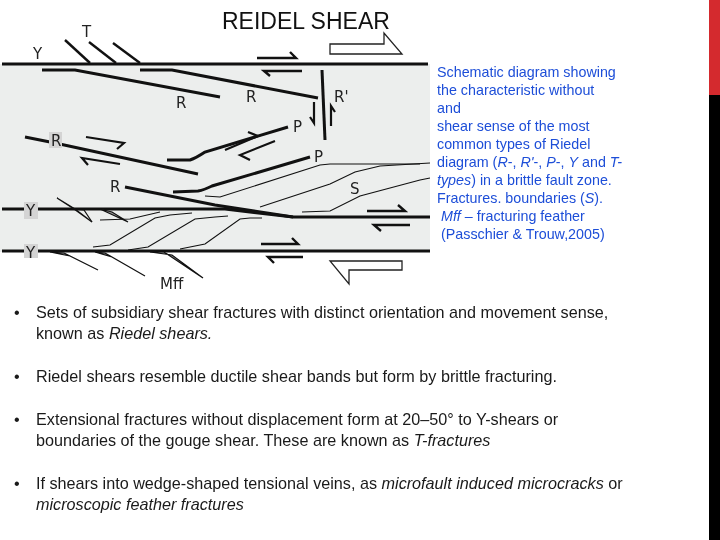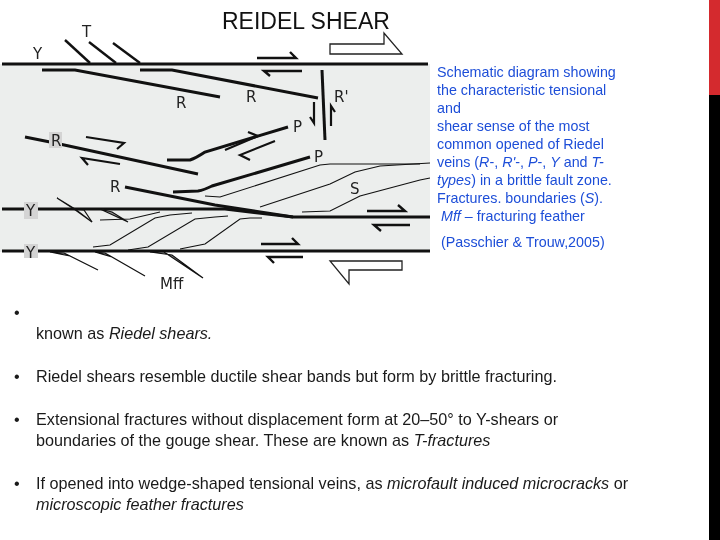--- a/index.html
+++ b/index.html
@@ -14,21 +14,21 @@
     color: #111; white-space: nowrap;
   }
   .diagram { position: absolute; left: 0; top: 0; width: 432px; height: 290px; }
   .diagram svg { display: block; }
   .label { font-family: "DejaVu Sans", sans-serif; font-size: 15px; fill: #222; }
   .caption {
     position: absolute; left: 437px; top: 63px; width: 215px;
     font-size: 14.3px; line-height: 18px; color: #1d4ed8;
   }
   .caption p { margin: 0; }
-  .caption .cite { margin-top: 8px; }
+  .caption .cite { margin-top: 0; }
   .bullets {
     position: absolute; left: 14px; top: 302px; width: 690px;
     font-size: 16.2px; line-height: 21px; color: #1a1a1a;
   }
   .bullet { position: relative; padding-left: 22px; margin-bottom: 22px; }
   .bullet .dot { position: absolute; left: 0; top: 0; }
   b i, .bi { font-weight: normal; font-style: italic; }
   i { font-style: italic; }
 </style>
 </head>
@@ -116,41 +116,41 @@
     <rect x="24" y="244" width="14" height="14" fill="#d4d4d4"></rect>
     <text class="label" x="26" y="258">Y</text>
     <text class="label" x="160" y="289">Mff</text>
   </svg>
 </div>
 
 <div class="title">REIDEL SHEAR</div>
 
 <div class="caption">
   <p>Schematic diagram showing</p>
-  <p>the characteristic tensional</p>
+  <p>the characteristic without</p>
   <p>and</p>
   <p>shear sense of the most</p>
-  <p>common opened of Riedel</p>
-  <p><span>veins (</span><i>R</i><span>-, </span><i>R'</i><span>-, </span><i>P</i><span>-, </span><i>Y</i><span> and </span><i>T-</i></p>
+  <p>common types of Riedel</p>
+  <p><span>diagram (</span><i>R</i><span>-, </span><i>R'</i><span>-, </span><i>P</i><span>-, </span><i>Y</i><span> and </span><i>T-</i></p>
   <p><i>types</i><span>) in a brittle fault zone.</span></p>
   <p><span>Fractures. boundaries (</span><i>S</i><span>).</span></p>
   <p>&nbsp;<i>Mff</i><span> – fracturing feather</span></p>
   <p class="cite">&nbsp;<span>(Passchier &amp; Trouw,2005)</span></p>
 </div>
 
 <div class="bullets">
   <div class="bullet">
     <span class="dot">•</span>
-    <div><br><span>known as </span><span class="bi">Riedel shears.</span></div>
+    <div><span>Sets of subsidiary shear fractures with distinct orientation and movement sense,</span><br><span>known as </span><span class="bi">Riedel shears.</span></div>
   </div>
   <div class="bullet">
     <span class="dot">•</span>
     <div><span>Riedel shears resemble ductile shear bands but form by brittle fracturing.</span></div>
   </div>
   <div class="bullet">
     <span class="dot">•</span>
     <div><span>Extensional fractures without displacement form at 20–50° to Y-shears or</span><br><span>boundaries of the gouge shear. These are known as </span><i>T-fractures</i></div>
   </div>
   <div class="bullet">
     <span class="dot">•</span>
-    <div><span> If opened into wedge-shaped tensional veins, as </span><i>microfault induced microcracks</i><span> or</span><br><i>microscopic feather fractures</i></div>
+    <div><span> If shears into wedge-shaped tensional veins, as </span><i>microfault induced microcracks</i><span> or</span><br><i>microscopic feather fractures</i></div>
   </div>
 </div>
 
 </body></html>

